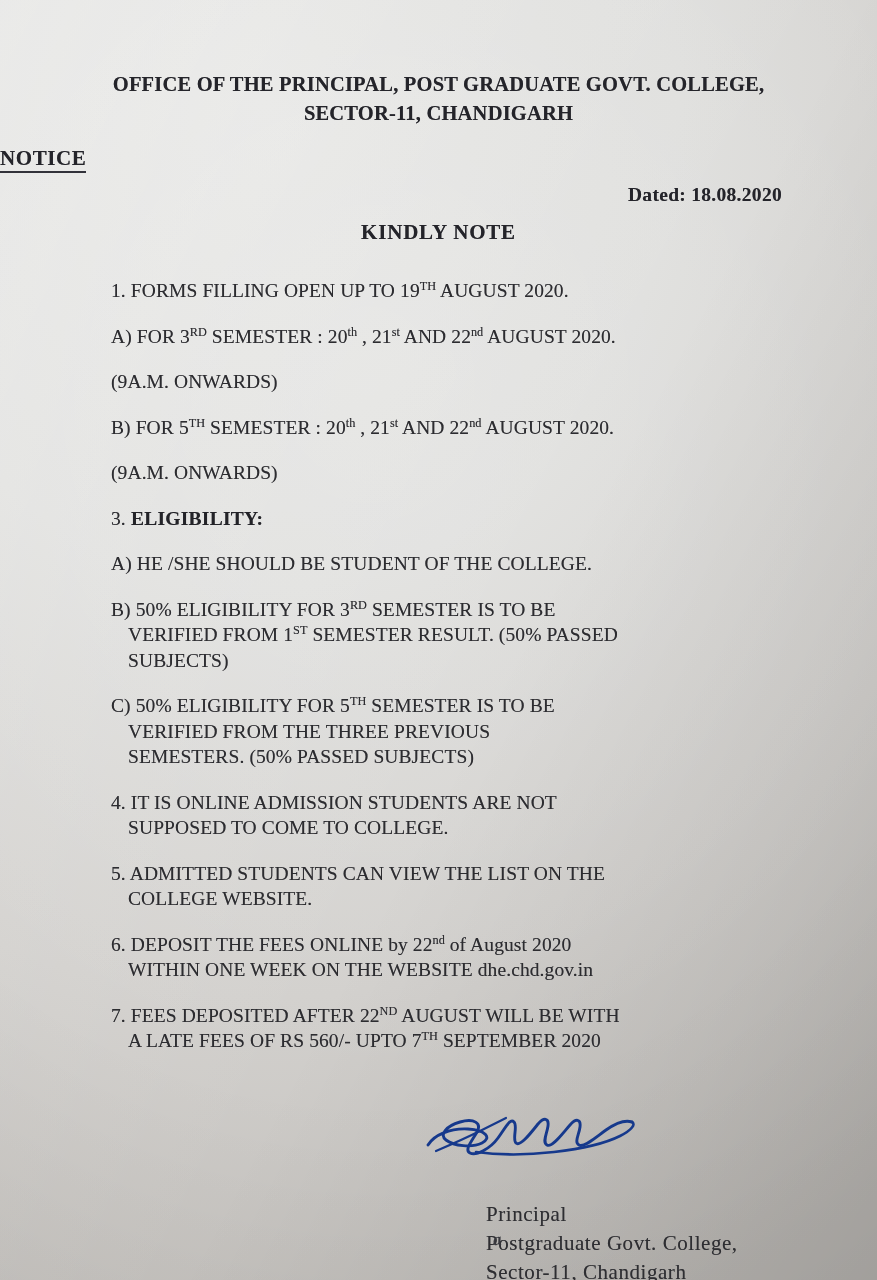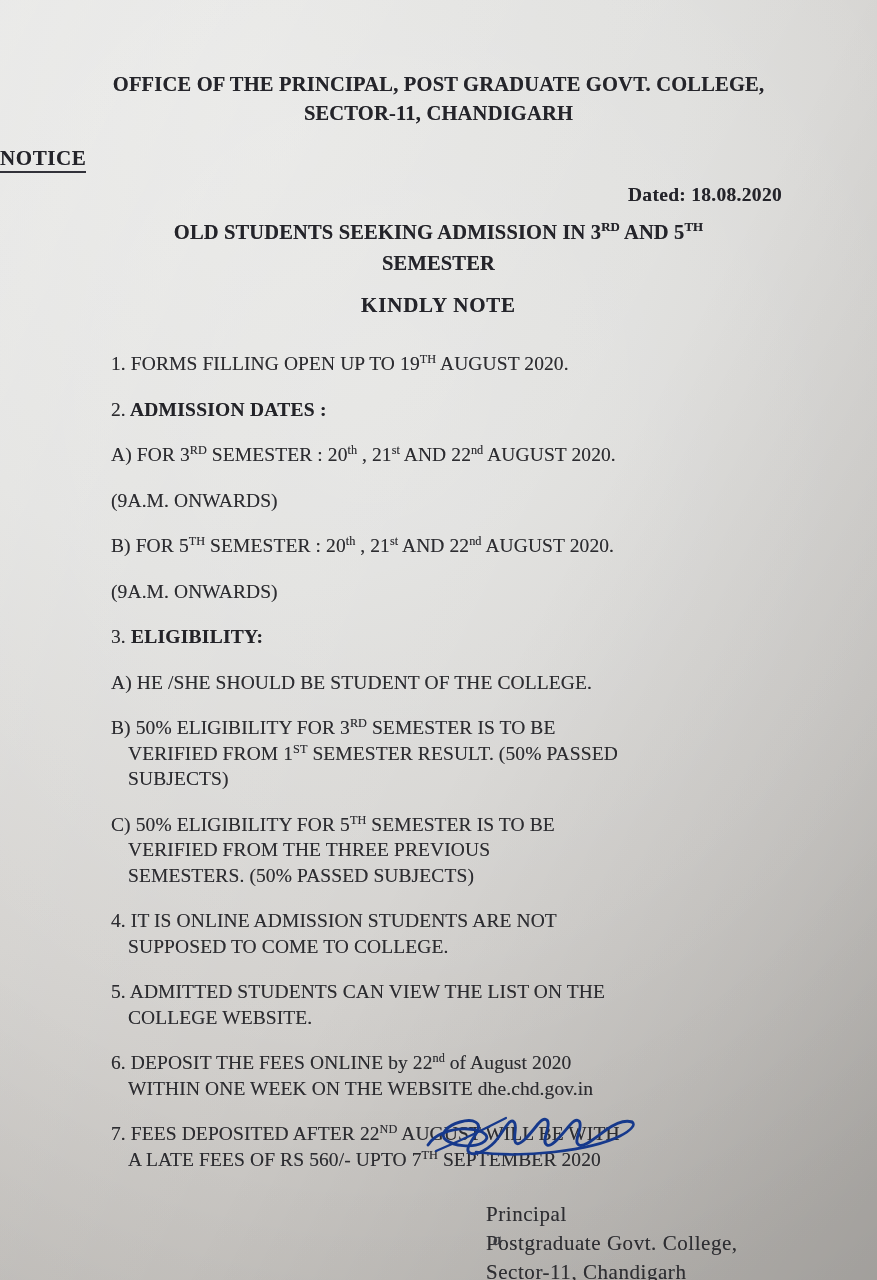--- a/index.html
+++ b/index.html
@@ -197,38 +197,31 @@
       <div class="hdr-line">OFFICE OF THE PRINCIPAL, POST GRADUATE GOVT. COLLEGE,</div>
       <div class="hdr-line l2">SECTOR-11, CHANDIGARH</div>
     </div>
 
     <div class="notice-wrap">
       <span class="notice">NOTICE</span>
     </div>
 
     <div class="dated">Dated: 18.08.2020</div>
 
-    <div class="subject">
-      <span>OLD STUDENTS SEEKING ADMISSION IN 3</span><sup>RD</sup><span> AND 5</span><sup>TH</sup><br>
-      <span>SEMESTER</span>
-    </div>
 
     <div class="kindly-wrap">
       <span class="kindly">KINDLY NOTE</span>
     </div>
 
     <div class="body">
 
       <div class="item">
         <span>1.</span><span> FORMS FILLING OPEN UP TO 19</span><sup>TH</sup><span> AUGUST 2020.</span>
       </div>
 
-      <div class="item">
-        <span>2.</span><span class="bold"> ADMISSION DATES :</span>
-      </div>
 
       <div class="item">
         <span>A)</span><span> FOR 3</span><sup>RD</sup><span> SEMESTER : 20</span><sup>th</sup><span> , 21</span><sup>st</sup><span>  AND 22</span><sup>nd</sup><span> AUGUST 2020.</span>
       </div>
 
       <div class="item">(9A.M. ONWARDS)</div>
 
       <div class="item">
         <span>B)</span><span> FOR 5</span><sup>TH</sup><span> SEMESTER : 20</span><sup>th</sup><span> , 21</span><sup>st</sup><span>  AND 22</span><sup>nd</sup><span>   AUGUST 2020.</span>
       </div>

